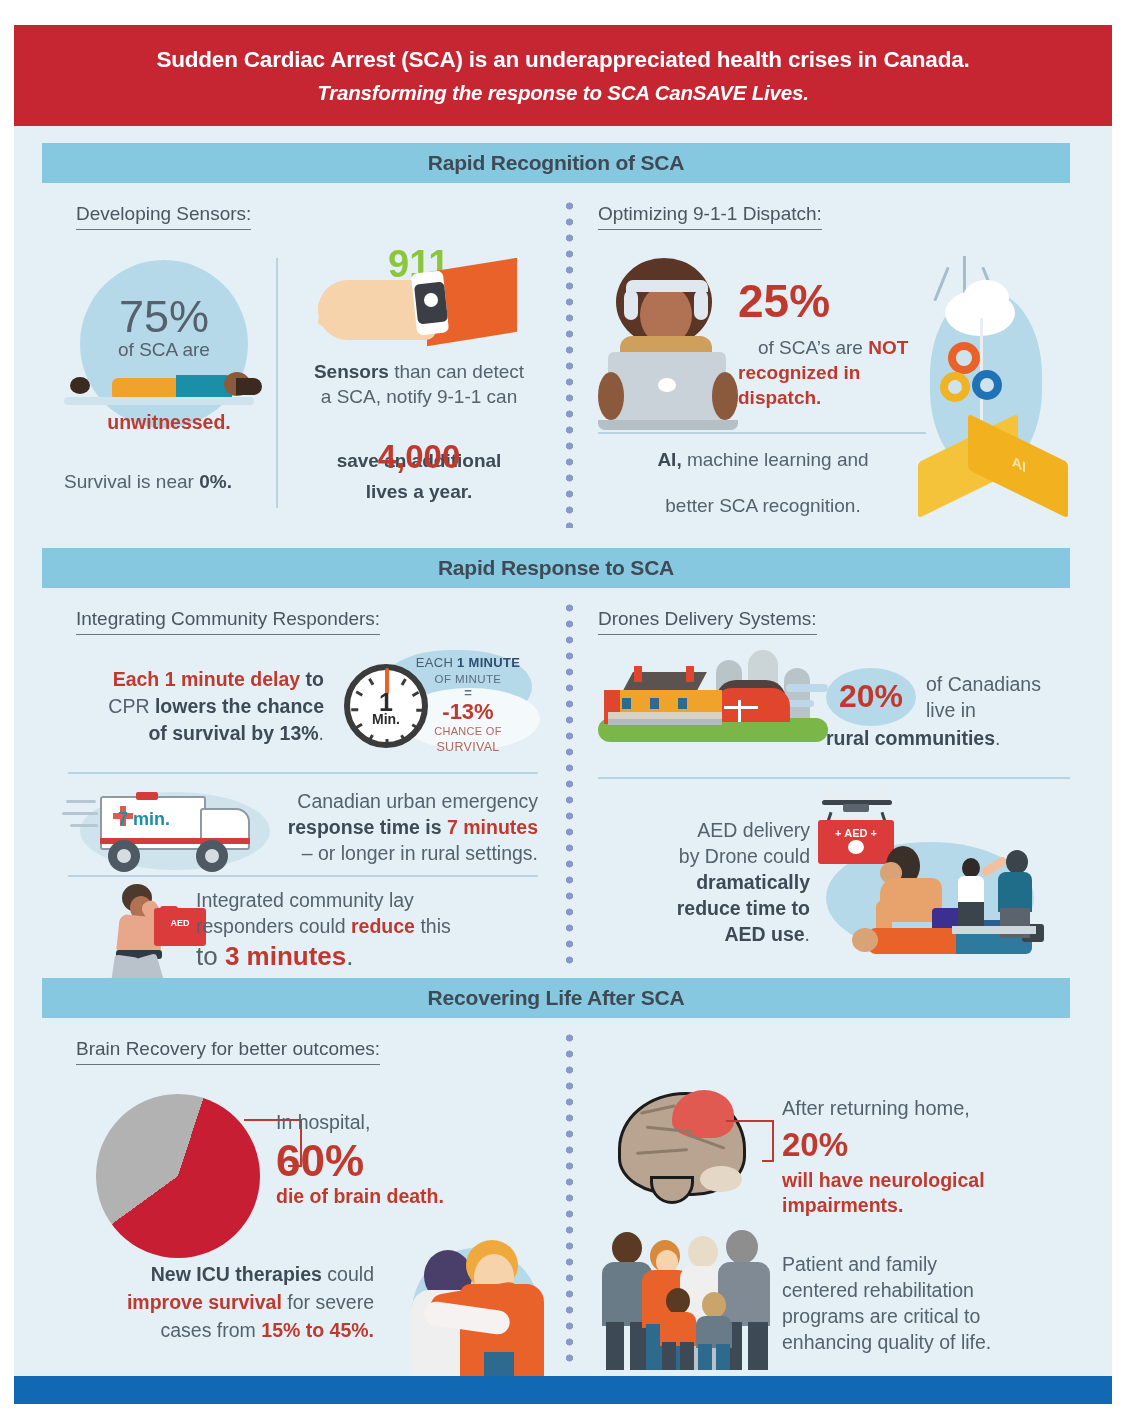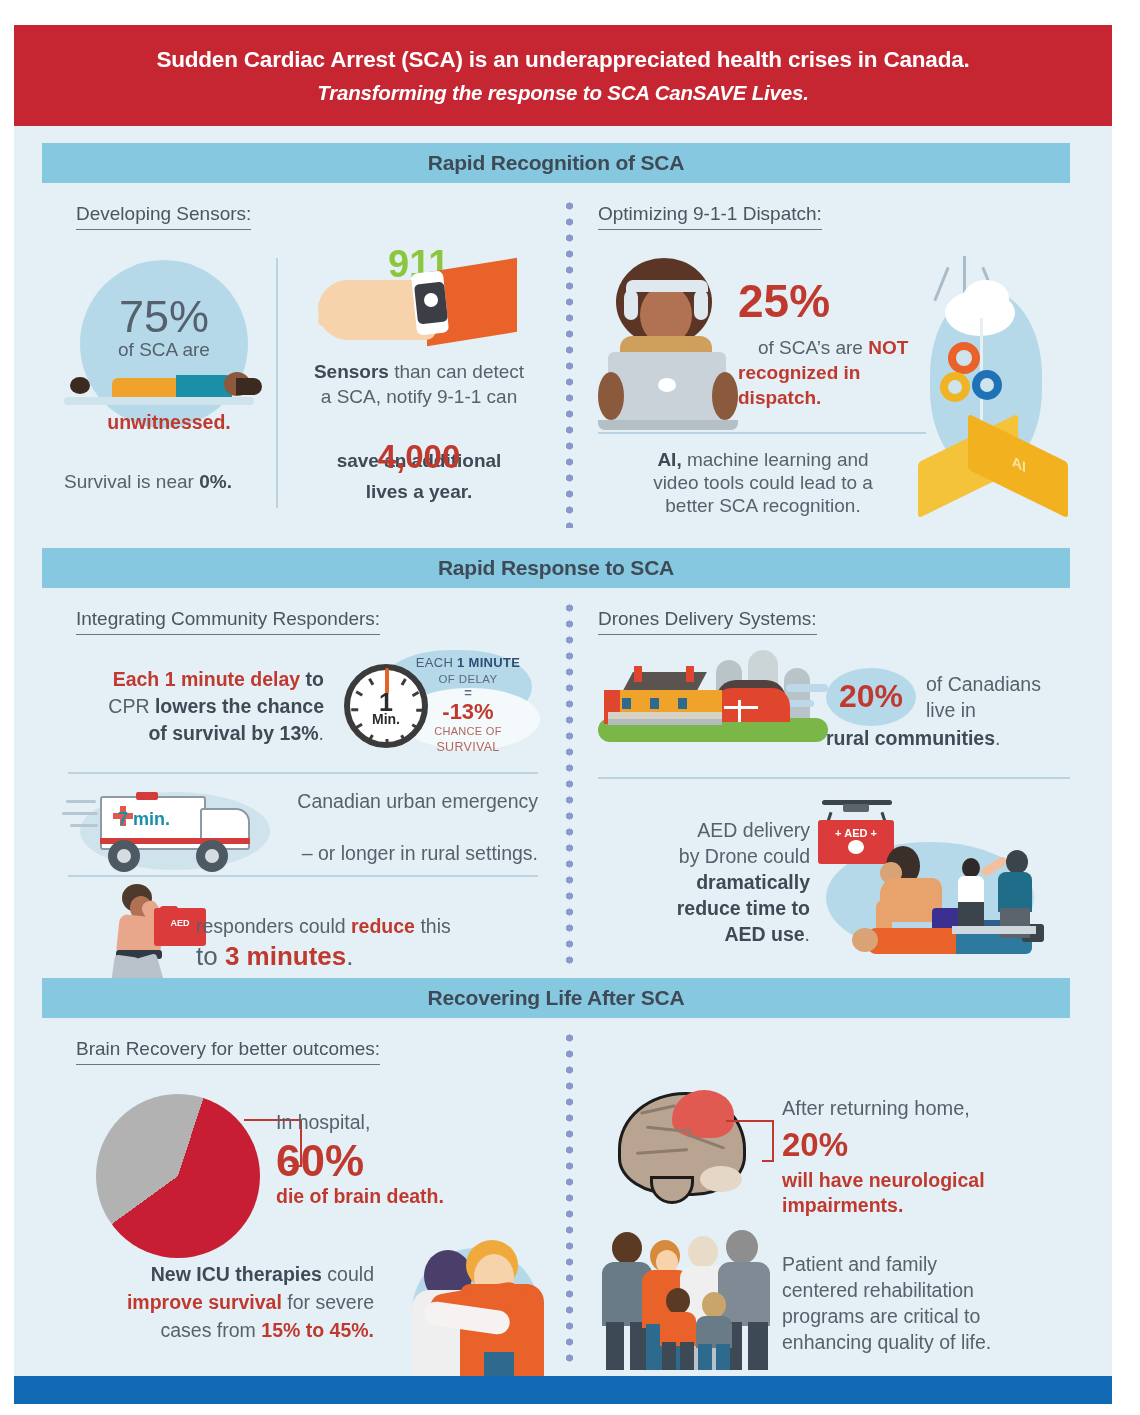--- a/index.html
+++ b/index.html
@@ -197,21 +197,20 @@
     <span>of SCA’s are </span><span class="r">NOT</span>
   </div>
   <div class="tx r" style="left:738px; top:361px; font-size:19px;">recognized in</div>
   <div class="tx r" style="left:738px; top:386px; font-size:19px;">dispatch.</div>
 
   <div class="hr-light" style="left:598px; top:432px; width:328px;"></div>
 
   <div class="tx" style="left:598px; top:448px; width:330px; text-align:center; font-size:19px;">
     <span class="b">AI,</span><span> machine learning and</span>
   </div>
-  <div class="tx" style="left:598px; top:471px; width:330px; text-align:center; font-size:19px;">video tools could lead to a</div>
   <div class="tx" style="left:598px; top:494px; width:330px; text-align:center; font-size:19px;">better SCA recognition.</div>
 
   <div>
     <div class="blob" style="left:930px; top:290px; width:112px; height:185px; border-radius:50%/46%; background:#b6d9ea;"></div>
     <div class="rect" style="left:963px; top:256px; width:2.5px; height:46px; background:#a9bccb;"></div>
     <div class="rect" style="left:940px; top:266px; width:2.5px; height:36px; background:#a9bccb; transform:rotate(22deg);"></div>
     <div class="rect" style="left:988px; top:266px; width:2.5px; height:36px; background:#a9bccb; transform:rotate(-22deg);"></div>
     <div class="rnd" style="left:945px; top:290px; width:70px; height:46px; background:#ffffff;"></div>
     <div class="rnd" style="left:963px; top:280px; width:46px; height:36px; background:#ffffff;"></div>
     <div class="rect" style="left:980px; top:318px; width:2.5px; height:115px; background:#e8eef2;"></div>
@@ -263,21 +262,21 @@
       <div class="tick" style="transform: rotate(330deg);"></div>
       <div class="rect" style="left:35px; top:-2px; width:4px; height:26px; background:#e8622a; border-radius:2px;"></div>
     </div>
     <div class="tx" style="left:344px; top:686px; width:84px; text-align:center; font-size:25px; font-weight:bold; color:#2b2b2b;">1</div>
     <div class="tx" style="left:344px; top:711px; width:84px; text-align:center; font-size:14px; font-weight:bold; color:#2b2b2b;">Min.</div>
   </div>
 
   <div class="tx" style="left:400px; top:655px; width:136px; text-align:center; font-size:13px; color:#4a5c78; letter-spacing:0.3px;">
     <span>EACH </span><span style="font-weight:bold; color:#2f4d73;">1 MINUTE</span>
   </div>
-  <div class="tx" style="left:400px; top:672px; width:136px; text-align:center; font-size:11.5px; color:#5a6b82; letter-spacing:0.4px;">OF DELAY</div>
+  <div class="tx" style="left:400px; top:672px; width:136px; text-align:center; font-size:11.5px; color:#5a6b82; letter-spacing:0.4px;">OF MINUTE</div>
   <div class="tx" style="left:400px; top:685px; width:136px; text-align:center; font-size:13px; color:#5a6b82; font-weight:bold;">=</div>
   <div class="tx" style="left:400px; top:698px; width:136px; text-align:center; font-size:22px; font-weight:bold; color:#c0392f;">-13%</div>
   <div class="tx" style="left:400px; top:724px; width:136px; text-align:center; font-size:11px; color:#b2675e; letter-spacing:0.3px;">CHANCE OF</div>
   <div class="tx" style="left:400px; top:739px; width:136px; text-align:center; font-size:12.5px; color:#b2675e; letter-spacing:0.3px;">SURVIVAL</div>
 
   <div class="hr-light" style="left:68px; top:772px; width:470px;"></div>
 
   <div>
     <div class="blob" style="left:80px; top:792px; width:190px; height:78px; border-radius:50%; background:#cfe3ec;"></div>
     <div class="rect" style="left:66px; top:800px; width:30px; height:3px; background:#b4c7d2; border-radius:2px;"></div>
@@ -290,39 +289,43 @@
     <div class="rnd" style="left:108px; top:840px; width:32px; height:32px; background:#4e5a63;"></div>
     <div class="rnd" style="left:117px; top:849px; width:14px; height:14px; background:#d6dde2;"></div>
     <div class="rnd" style="left:196px; top:840px; width:32px; height:32px; background:#4e5a63;"></div>
     <div class="rnd" style="left:205px; top:849px; width:14px; height:14px; background:#d6dde2;"></div>
     <div class="rect" style="left:120px; top:806px; width:6px; height:20px; background:#e05a52;"></div>
     <div class="rect" style="left:113px; top:813px; width:20px; height:6px; background:#e05a52;"></div>
   </div>
   <div class="tx" style="left:118px; top:808px; font-size:18px; font-weight:bold; color:#1b8fa8;">7 min.</div>
 
   <div class="tx" style="left:236px; top:789px; width:302px; text-align:right; font-size:19.5px;">Canadian urban emergency</div>
+  <div class="tx" style="left:236px; top:815px; width:302px; text-align:right; font-size:19.5px;">
+    <span class="b">response time is </span><span class="r">7 minutes</span>
+  </div>
   <div class="tx" style="left:236px; top:841px; width:302px; text-align:right; font-size:19.5px;">– or longer in rural settings.</div>
 
   <div class="hr-light" style="left:68px; top:875px; width:470px;"></div>
 
   <div>
     <div class="rnd" style="left:122px; top:884px; width:30px; height:28px; background:#4e3a2c;"></div>
     <div class="rnd" style="left:130px; top:896px; width:22px; height:24px; background:#b07252;"></div>
     <div class="rect" style="left:118px; top:916px; width:44px; height:38px; background:#e8a68a; border-radius:8px 8px 4px 4px; transform:rotate(6deg);"></div>
     <div class="rect" style="left:116px; top:950px; width:46px; height:9px; background:#2f3a44; border-radius:3px;"></div>
     <div class="rect" style="left:112px; top:956px; width:24px; height:42px; background:#b9c2cb; border-radius:4px; transform:rotate(8deg);"></div>
     <div class="rect" style="left:136px; top:956px; width:26px; height:40px; background:#b9c2cb; border-radius:4px; transform:rotate(-16deg);"></div>
     <div class="rect" style="left:104px; top:992px; width:26px; height:12px; background:#2f3a44; border-radius:4px;"></div>
     <div class="rect" style="left:150px; top:986px; width:24px; height:12px; background:#2f3a44; border-radius:4px; transform:rotate(-22deg);"></div>
     <div class="rect" style="left:146px; top:900px; width:16px; height:30px; background:#e8a68a; border-radius:7px; transform:rotate(-32deg);"></div>
     <div class="rect" style="left:154px; top:908px; width:52px; height:38px; background:#dc3b3b; border-radius:3px;"></div>
     <div class="rect" style="left:160px; top:906px; width:18px; height:6px; background:#dc3b3b; border-radius:3px 3px 0 0;"></div>
     <div class="tx" style="left:154px; top:918px; width:52px; text-align:center; font-size:9px; font-weight:bold; color:#ffffff;">AED</div>
   </div>
 
+  <div class="tx" style="left:196px; top:888px; width:344px; font-size:19.5px;">Integrated community lay</div>
   <div class="tx" style="left:196px; top:914px; width:344px; font-size:19.5px;">
     <span>responders could </span><span class="r">reduce</span><span> this</span>
   </div>
   <div class="tx" style="left:196px; top:940px; width:344px; font-size:26px;">
     <span>to </span><span class="r">3 minutes</span><span>.</span>
   </div>
 
   <div>
     <div class="rect" style="left:598px; top:718px; width:230px; height:24px; background:#7ab648; border-radius:12px;"></div>
     <div class="rect" style="left:716px; top:660px; width:26px; height:58px; background:#b9c4c8; border-radius:13px 13px 0 0;"></div>

